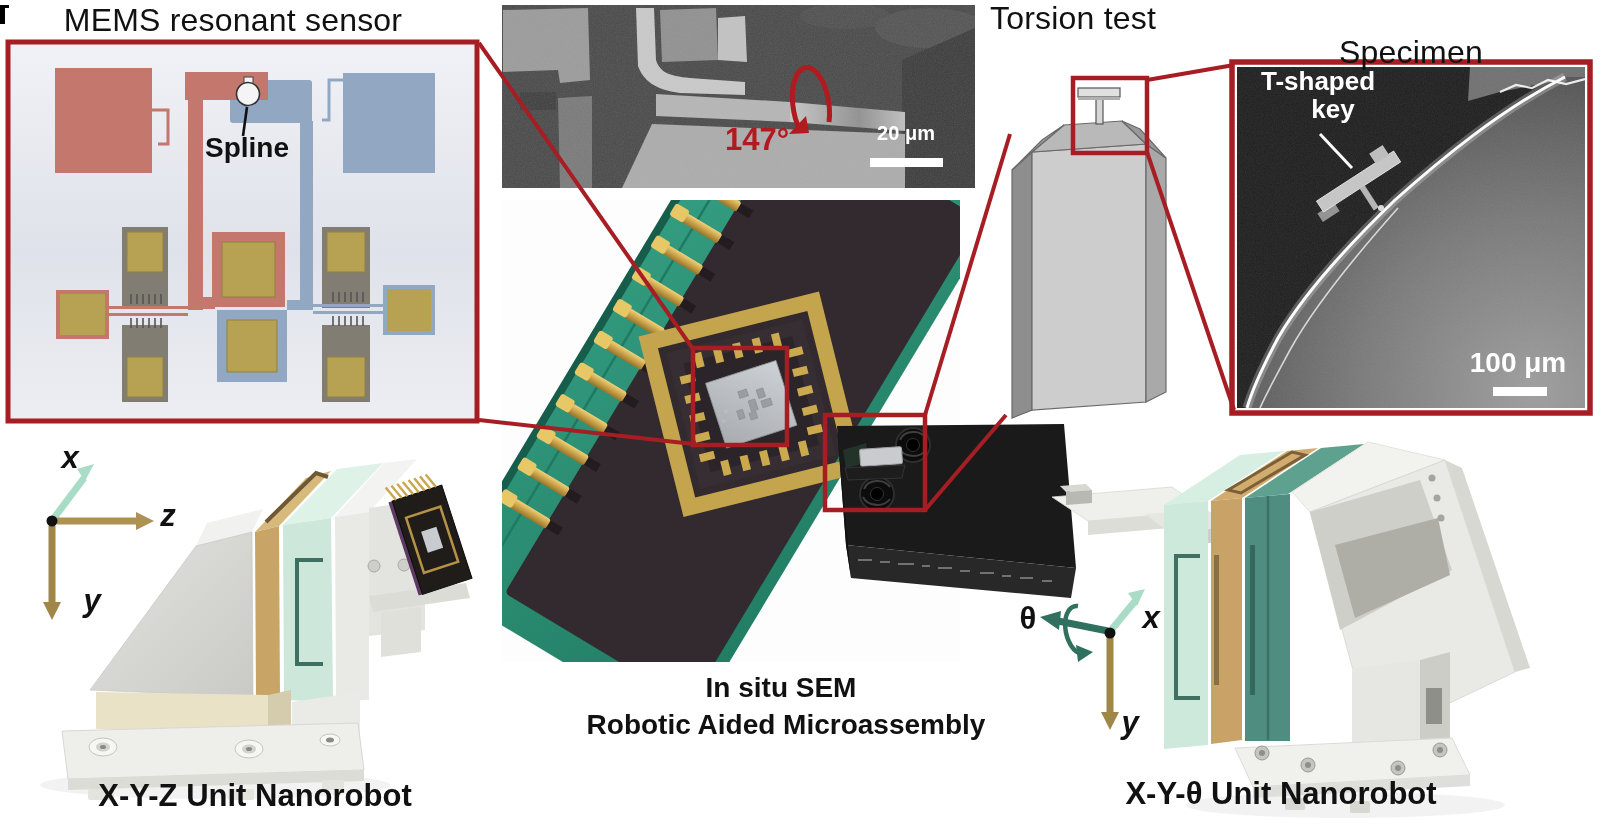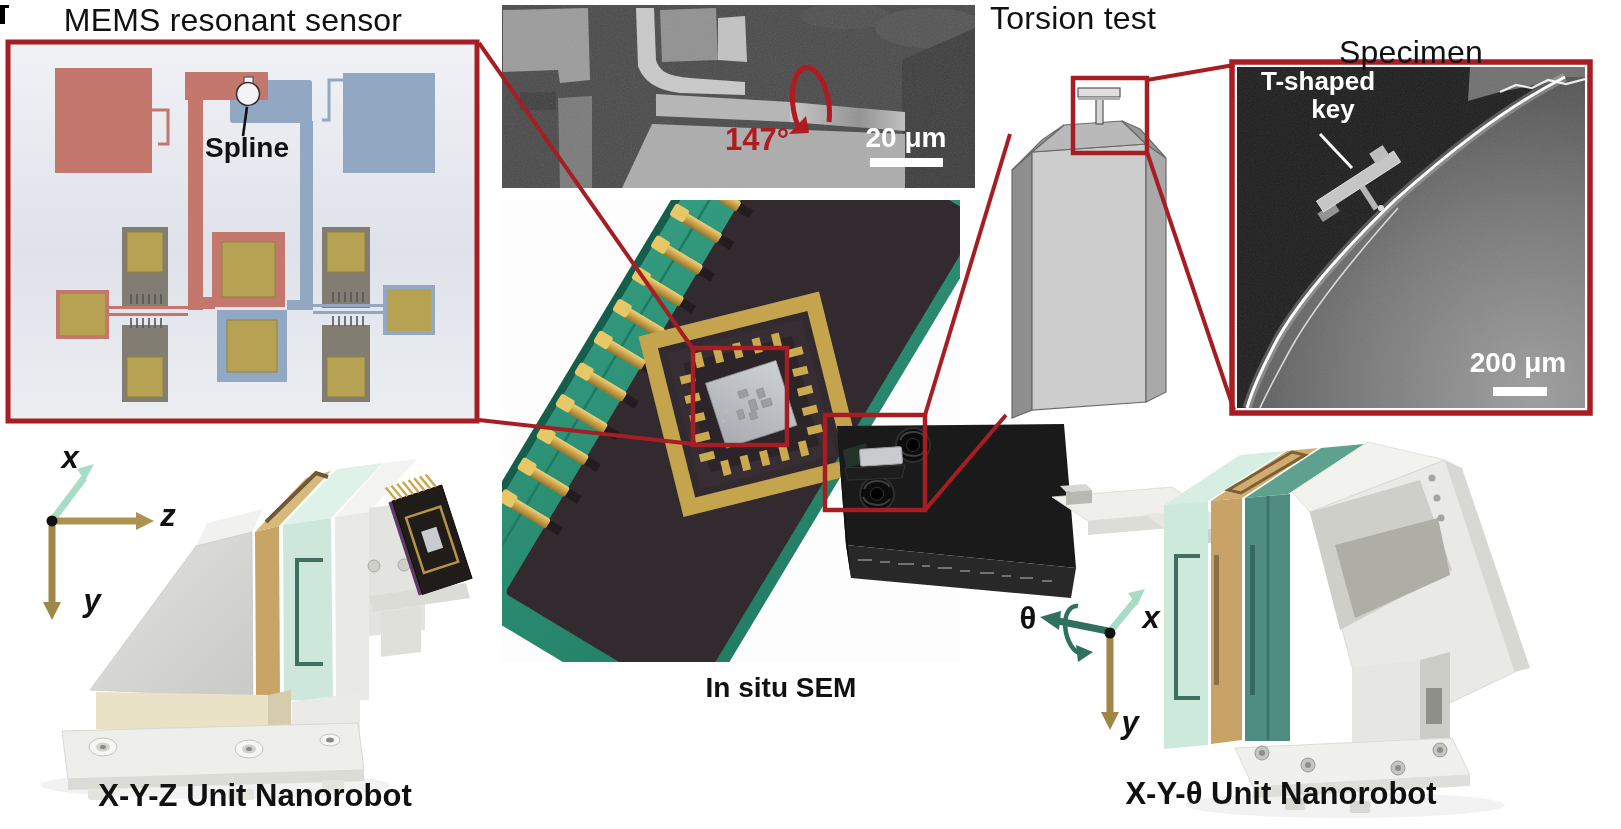--- a/index.html
+++ b/index.html
@@ -477,27 +477,28 @@
     <rect x="1232" y="62" width="358" height="351" stroke-width="5.5"></rect>
     <rect x="693" y="348" width="94" height="97" stroke-width="4.5"></rect>
     <rect x="825" y="415" width="100" height="95" stroke-width="4.5"></rect>
     <rect x="1073" y="78" width="74" height="75" stroke-width="4.5"></rect>
   </g>
 </svg>
 
 <div class="lbl t-title" style="left:233px;top:4px;">MEMS resonant sensor</div>
 <div class="lbl t-bold" style="left:247px;top:133px;font-size:28px;">Spline</div>
 <div class="lbl t-bold t-red" style="left:757px;top:124px;font-size:31px;">147°</div>
-<div class="lbl t-bold t-white" style="left:906px;top:123px;font-size:28px;">20 μm</div>
+<div class="lbl t-bold t-white" style="left:906px;top:123px;font-size:20px;">20 μm</div>
 <div class="lbl t-title" style="left:1073px;top:2px;">Torsion test</div>
 <div class="lbl t-title" style="left:1411px;top:20px;margin-top:16px;">Specimen</div>
 <div class="lbl t-bold t-white t-small" style="left:1318px;top:68px;">T-shaped</div>
 <div class="lbl t-bold t-white t-small" style="left:1333px;top:96px;">key</div>
-<div class="lbl t-bold t-white" style="left:1518px;top:348px;font-size:28px;">200 μm</div>
+<div class="lbl t-bold t-white" style="left:1518px;top:348px;font-size:28px;">100 μm</div>
 <div class="lbl t-bold" style="left:781px;top:673px;font-size:28px;">In situ SEM</div>
+<div class="lbl t-bold" style="left:786px;top:710px;font-size:28px;">Robotic Aided Microassembly</div>
 <div class="lbl t-bold" style="left:255px;top:780px;font-size:31px;">X-Y-Z Unit Nanorobot</div>
 <div class="lbl t-bold" style="left:1281px;top:778px;font-size:31px;">X-Y-θ Unit Nanorobot</div>
 <div class="lbl t-axis" style="left:70px;top:442px;">x</div>
 <div class="lbl t-axis" style="left:168px;top:500px;">z</div>
 <div class="lbl t-axis" style="left:92px;top:585px;">y</div>
 <div class="lbl t-axis" style="left:1028px;top:603px;font-style:normal;">θ</div>
 <div class="lbl t-axis" style="left:1151px;top:602px;">x</div>
 <div class="lbl t-axis" style="left:1130px;top:707px;">y</div>
 </div>
 

